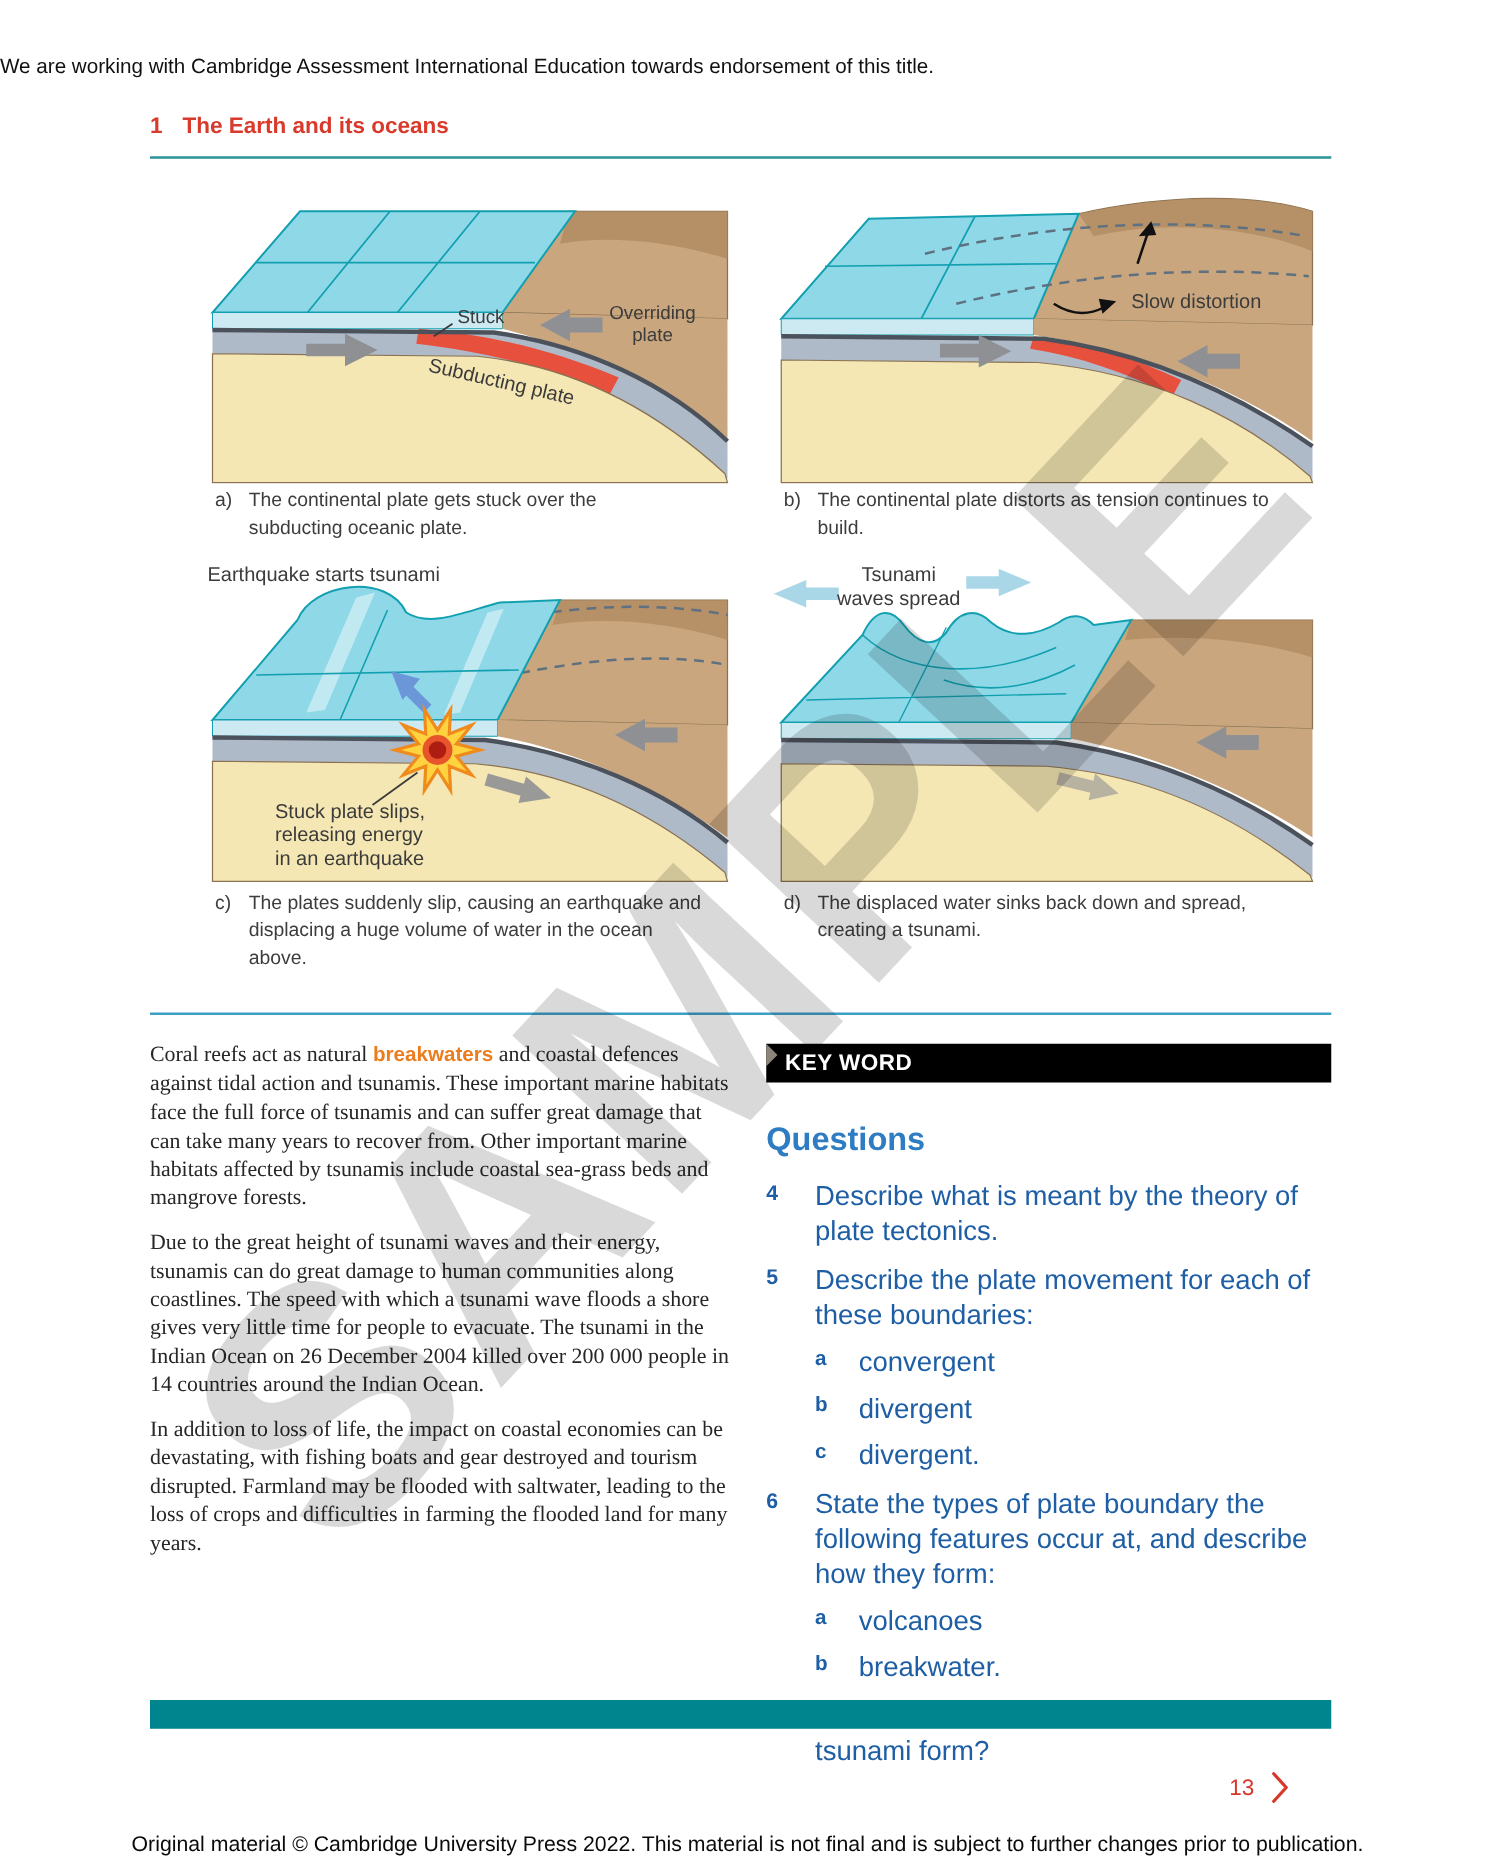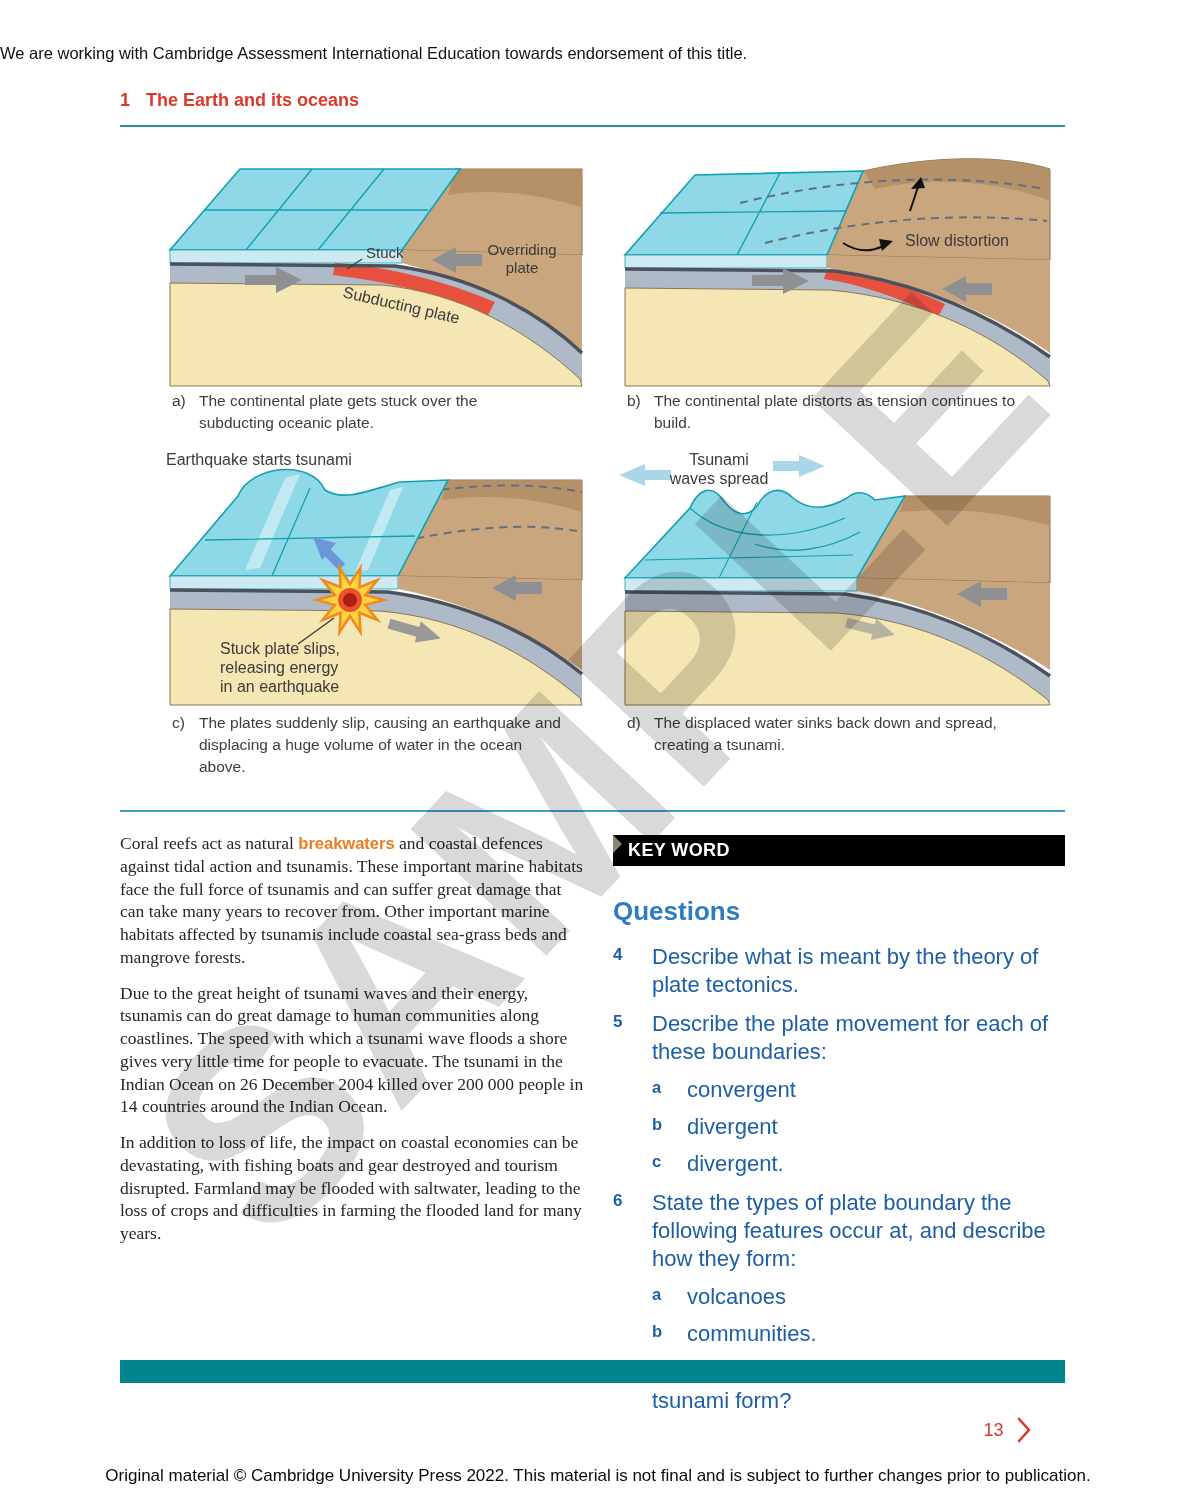--- a/index.html
+++ b/index.html
@@ -273,21 +273,21 @@
       <div class="q-item">
         <span class="q-num">6</span>
         <span class="q-text">State the types of plate boundary the following features occur at, and describe how they form:</span>
       </div>
       <div class="q-sub">
         <span class="q-letter">a</span>
         <span class="q-text">volcanoes</span>
       </div>
       <div class="q-sub">
         <span class="q-letter">b</span>
-        <span class="q-text">communities.</span>
+        <span class="q-text">breakwater.</span>
       </div>
 
       <div class="q-item">
         <span class="q-num">7</span>
         <span class="q-text">What is a tsunami and how does a tsunami form?</span>
       </div>
 
     </div>
   </div>
 

